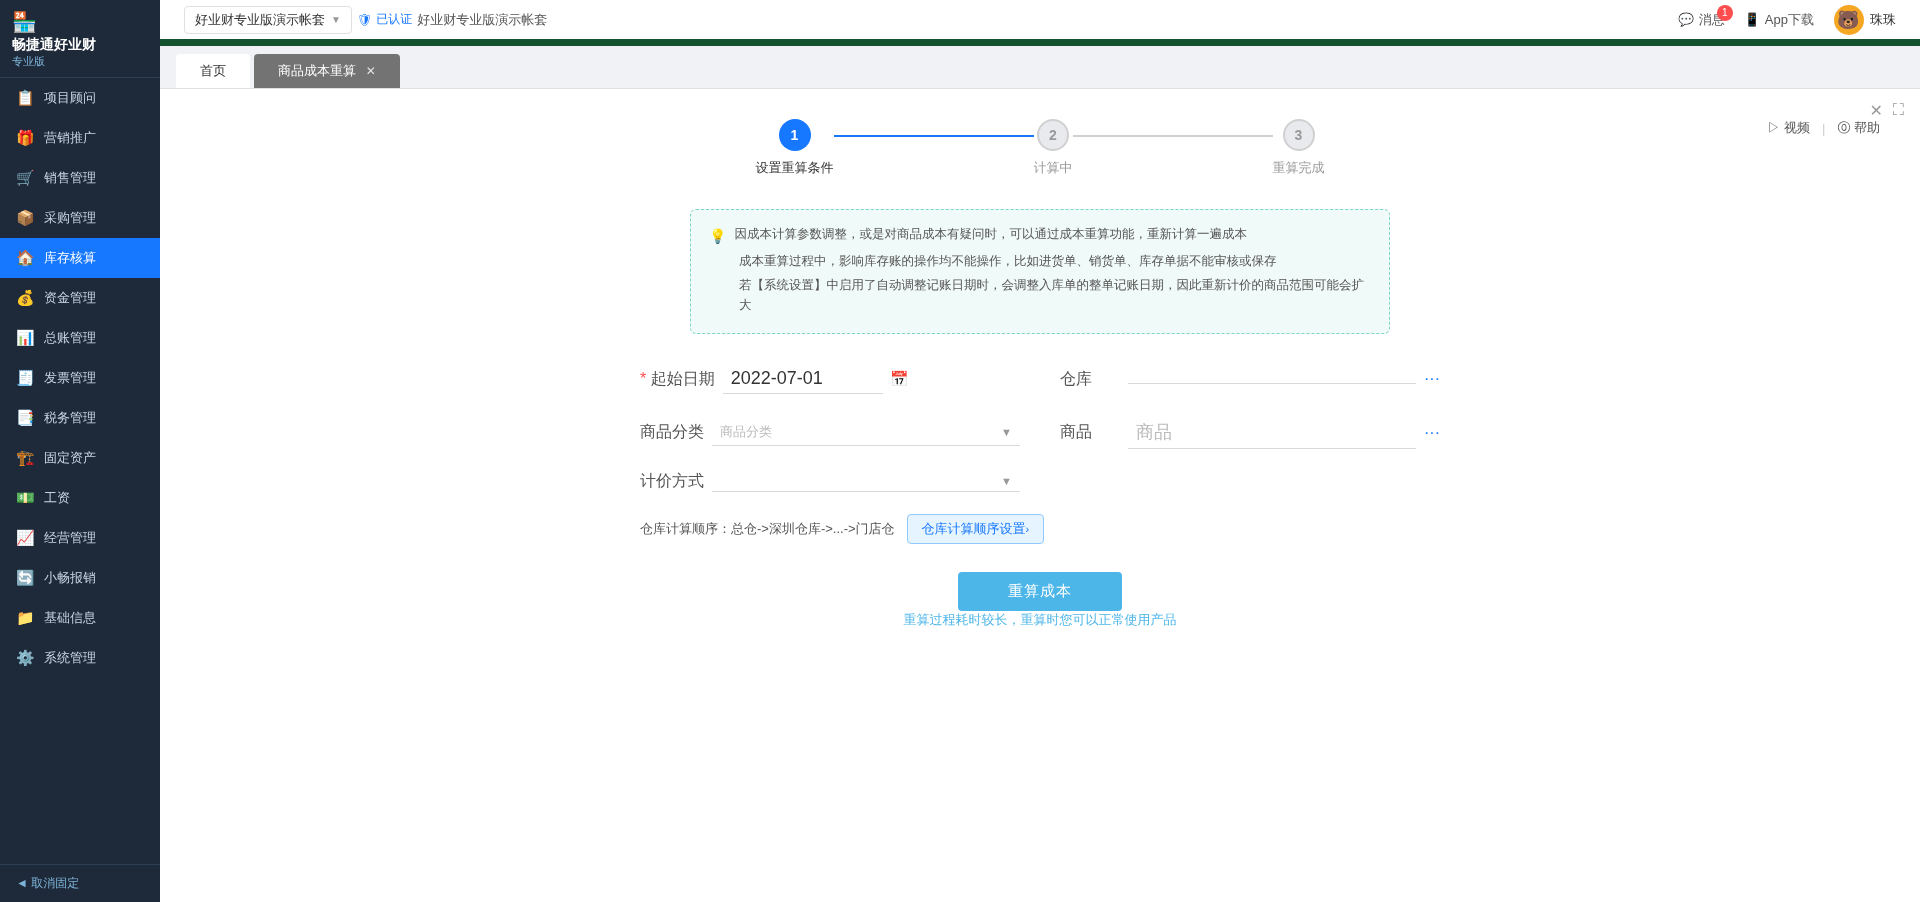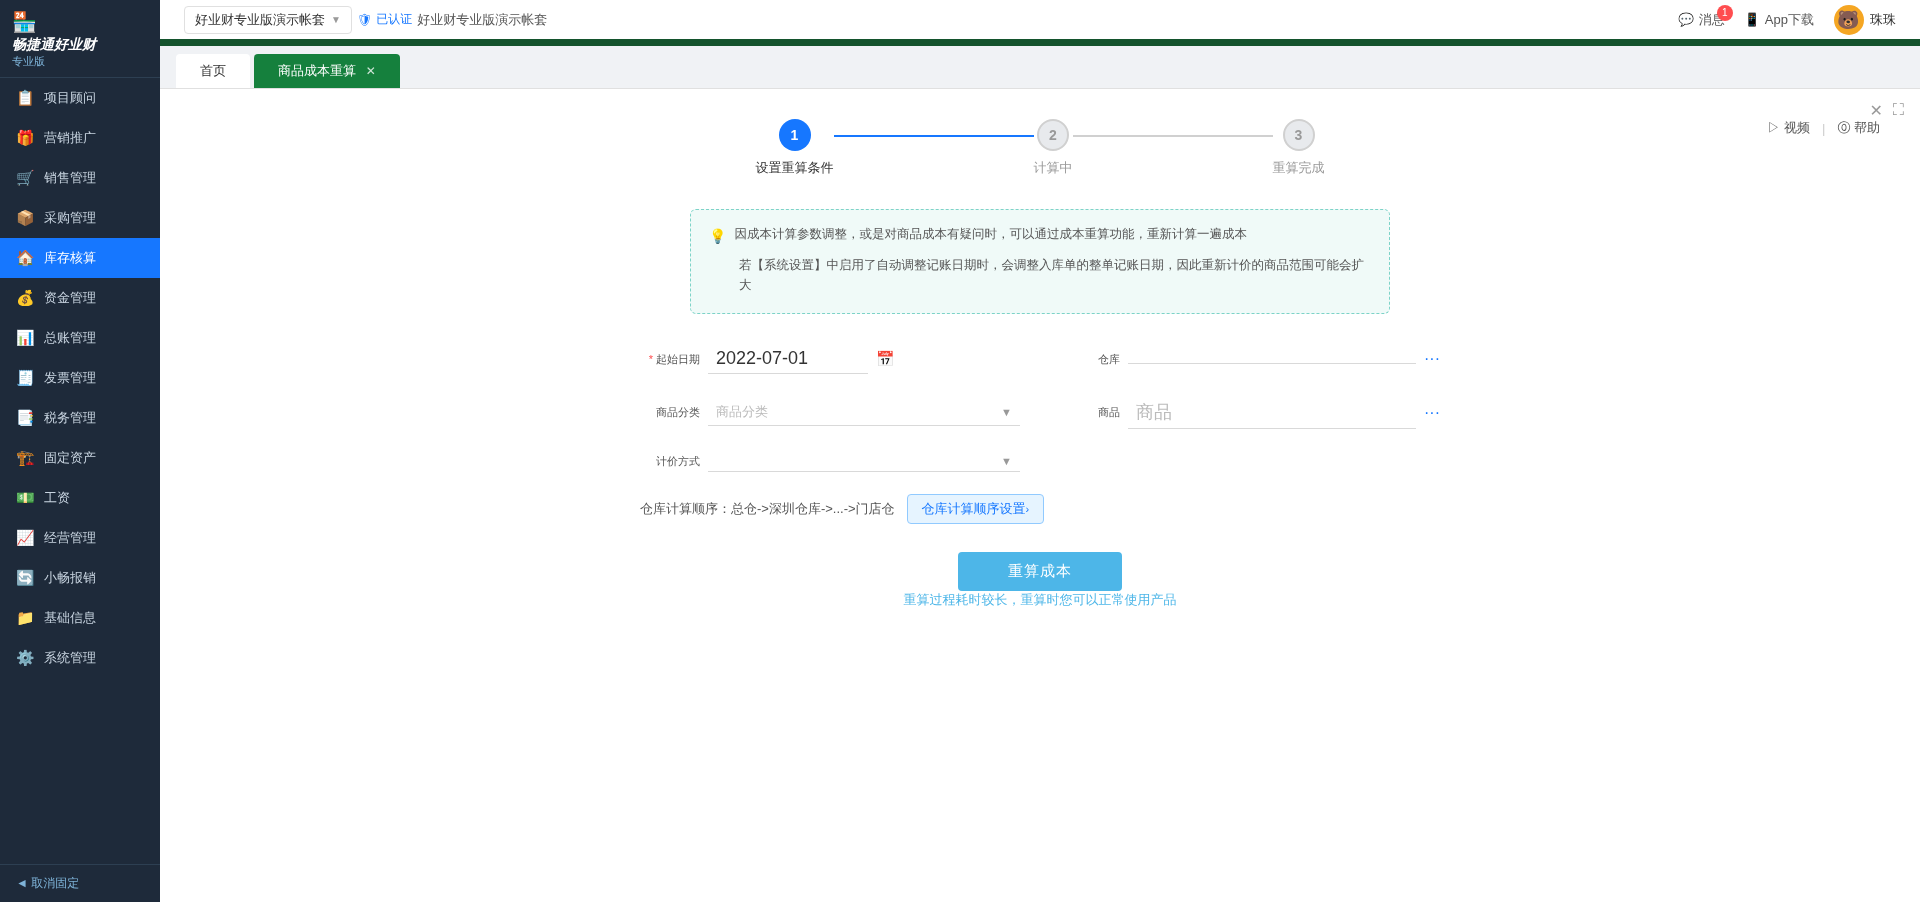--- a/index.html
+++ b/index.html
@@ -16,21 +16,20 @@
       height: 100%;
     }
     .sidebar-logo {
       padding: 10px 12px 8px;
       border-bottom: 1px solid #2d3f52;
     }
     .sidebar-logo .app-name {
       color: #fff;
       font-size: 14px;
       font-weight: bold;
-      font-style: italic;
     }
     .sidebar-logo .edition {
       color: #7eb3d8;
       font-size: 11px;
     }
     .sidebar-nav {
       flex: 1;
       overflow-y: auto;
     }
     .sidebar-nav::-webkit-scrollbar { width: 4px; }
@@ -151,21 +150,21 @@
     }
     .tab {
       padding: 8px 24px;
       border-radius: 4px 4px 0 0;
       cursor: pointer;
       font-size: 13px;
       color: #555;
       background: #e8eaed;
     }
     .tab.active {
-      background: #15803d;
+      background: #737373;
       color: #fff;
       font-weight: 500;
     }
     .tab .close-tab {
       margin-left: 6px;
       color: rgba(255,255,255,0.8);
       font-size: 12px;
     }
     .tab-home {
       background: #fff;
@@ -250,24 +249,23 @@
       gap: 40px;
     }
     .form-field {
       display: flex;
       align-items: center;
       flex: 1;
       gap: 8px;
     }
     .form-label {
       color: #555;
-      font-size: 11px;
+      font-size: 16px;
       white-space: nowrap;
       min-width: 60px;
-      text-align: right;
     }
     .form-input {
       flex: 1;
       border: none;
       border-bottom: 1px solid #d9d9d9;
       padding: 4px 8px;
       font-size: 18px;
       color: #333;
       outline: none;
       background: transparent;
@@ -493,20 +491,21 @@
         </div>
       </div>
 
       <div class="notice-box">
         <div class="notice-row">
           <span class="notice-icon">💡</span>
           <span>因成本计算参数调整，或是对商品成本有疑问时，可以通过成本重算功能，重新计算一遍成本</span>
         </div>
         <div class="notice-row">
           <span style="width:22px; flex-shrink:0;"></span>
+          <span>成本重算过程中，影响库存账的操作均不能操作，比如进货单、销货单、库存单据不能审核或保存</span>
         </div>
         <div class="notice-row">
           <span style="width:22px; flex-shrink:0;"></span>
           <span>若【系统设置】中启用了自动调整记账日期时，会调整入库单的整单记账日期，因此重新计价的商品范围可能会扩大</span>
         </div>
       </div>
 
       <div class="form-area">
 
         <div class="form-row">

